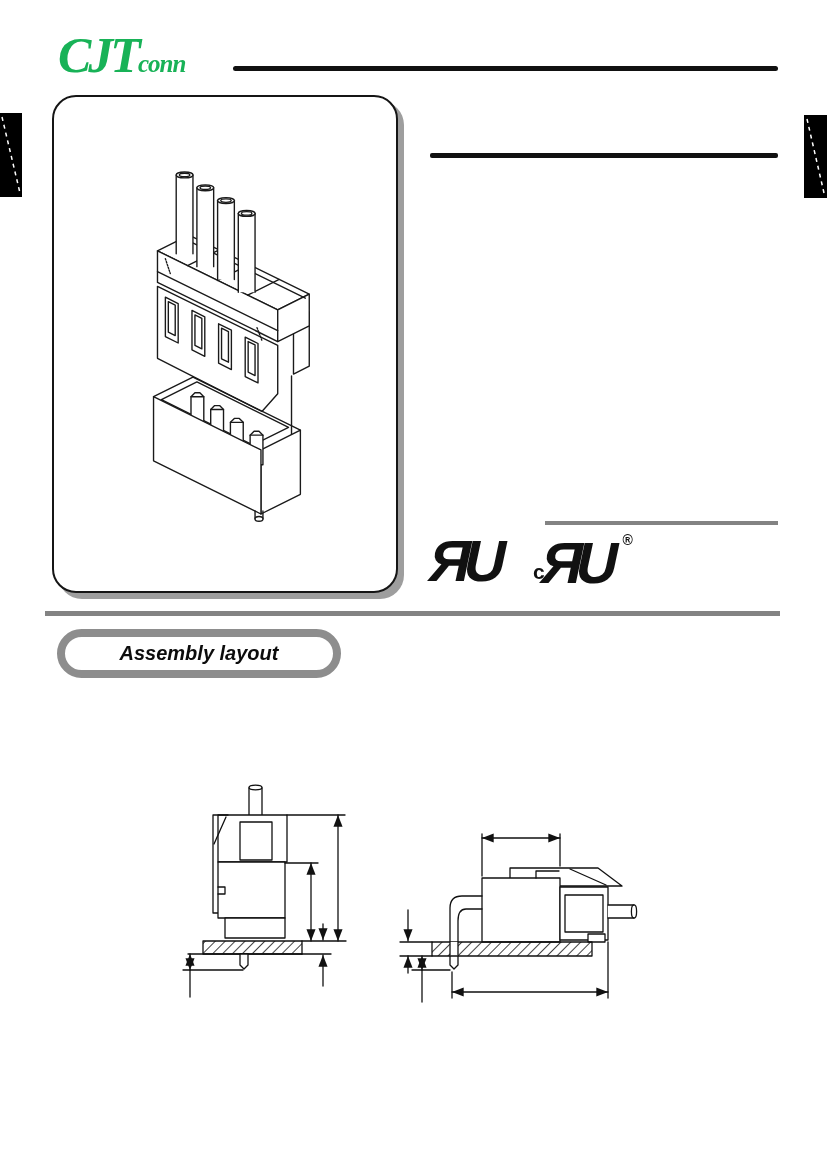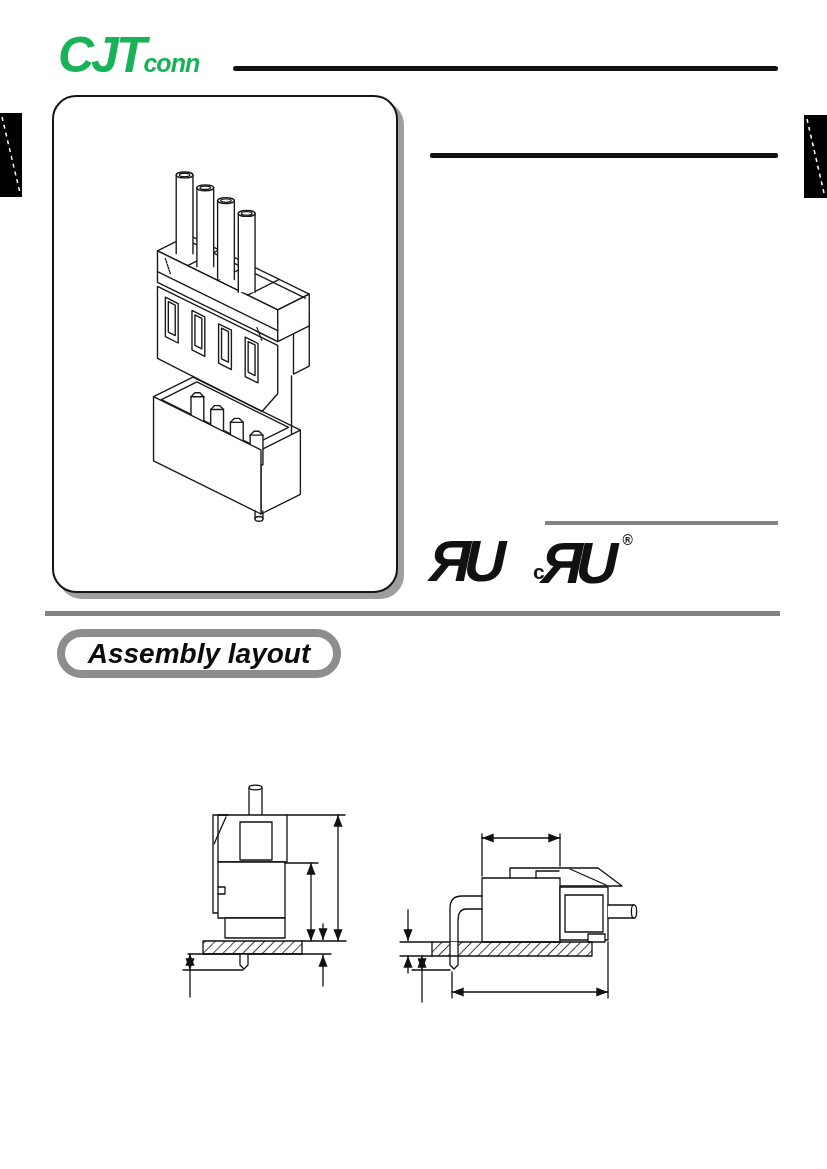--- a/index.html
+++ b/index.html
@@ -6,21 +6,21 @@
     --brand-green:#18b257;
     --ink:#111111;
     --rule-gray:#838383;
   }
   *{margin:0;padding:0;box-sizing:border-box;}
   body{background:#fff;font-family:"Liberation Sans",sans-serif;}
   .page{position:relative;width:827px;height:1169px;background:#fff;overflow:hidden;}
 
   
   .logo{position:absolute;left:58px;top:30px;white-space:nowrap;color:var(--brand-green);
-        font-style:italic;font-weight:bold;line-height:1;}
+        font-style:italic;font-weight:bold;line-height:1;font-family:Liberation Serif, serif;}
   .logo-main{font-size:50px;letter-spacing:-3px;}
   .logo-sub{font-size:25px;letter-spacing:-1px;}
   .logo-rule{position:absolute;left:233px;top:66px;width:545px;height:5px;background:var(--ink);border-radius:3px;}
 
   
   .edge-tab{position:absolute;background:#000;}
   .edge-tab svg{position:absolute;left:0;top:0;}
   .tab-left{left:0;top:113px;width:22px;height:84px;}
   .tab-right{left:804px;top:115px;width:23px;height:83px;}
 
@@ -39,21 +39,21 @@
   .ur-letters{display:inline-block;font-weight:bold;font-size:58px;line-height:1;letter-spacing:-7px;
               transform:skewX(-12deg) scaleX(-1);transform-origin:center;}
   .mark-1{left:437px;top:532px;}
   .mark-2{left:549px;top:534px;}
   .cur-prefix{position:absolute;left:-16px;bottom:8px;font-weight:bold;font-size:21px;}
   .registered{position:absolute;right:-14px;top:-2px;font-weight:bold;font-size:14px;}
 
   
   .pill{position:absolute;left:57px;top:629px;width:284px;height:49px;background:#fff;
         border:8px solid #8d8d8d;border-radius:27px;display:flex;align-items:center;justify-content:center;}
-  .pill-text{font-size:28px;font-weight:bold;font-style:italic;color:#0c0c0c;letter-spacing:0px;white-space:nowrap;}
+  .pill-text{font-size:20px;font-weight:bold;font-style:italic;color:#0c0c0c;letter-spacing:0px;white-space:nowrap;}
 
   .figures{position:absolute;left:0;top:740px;}
 </style>
 </head>
 <body>
 
 <div class="page">
 
   <div class="logo">
     <span class="logo-main">CJT</span><span class="logo-sub">conn</span>

